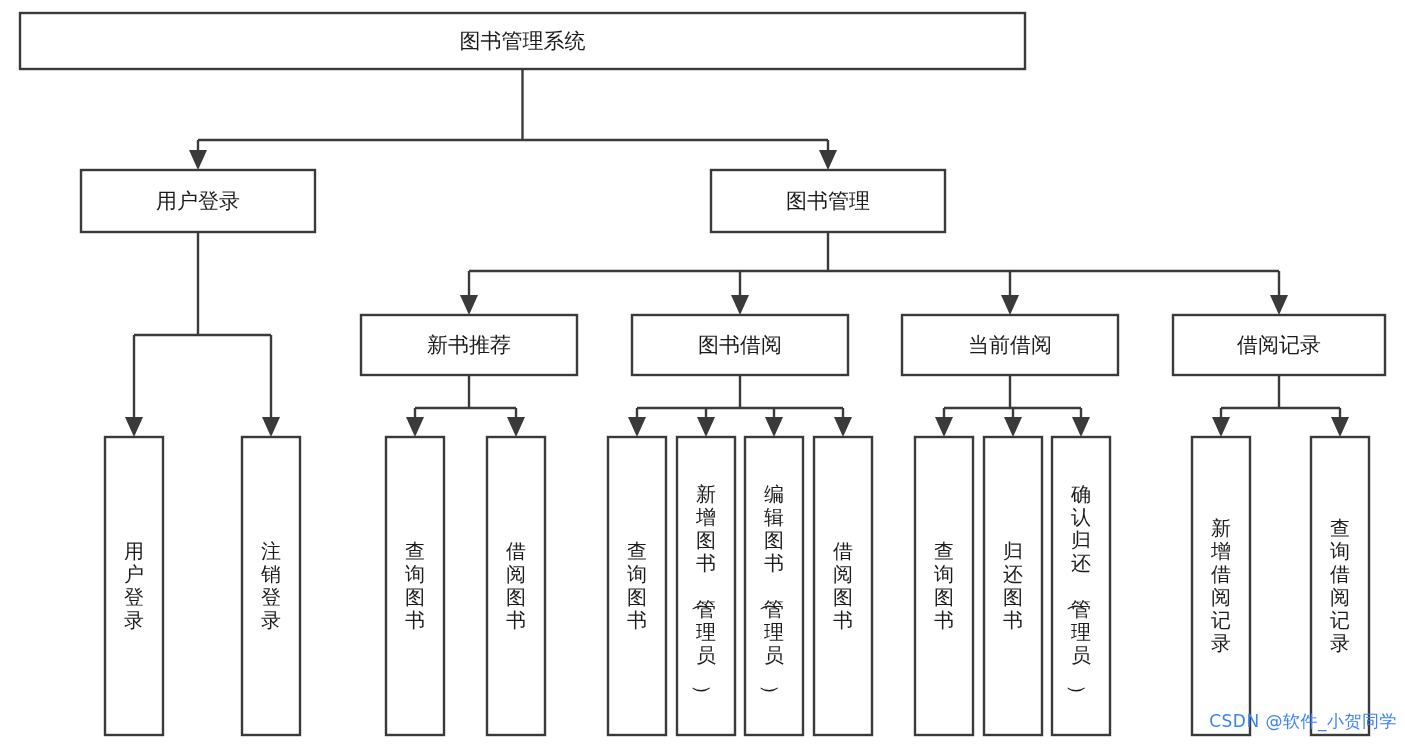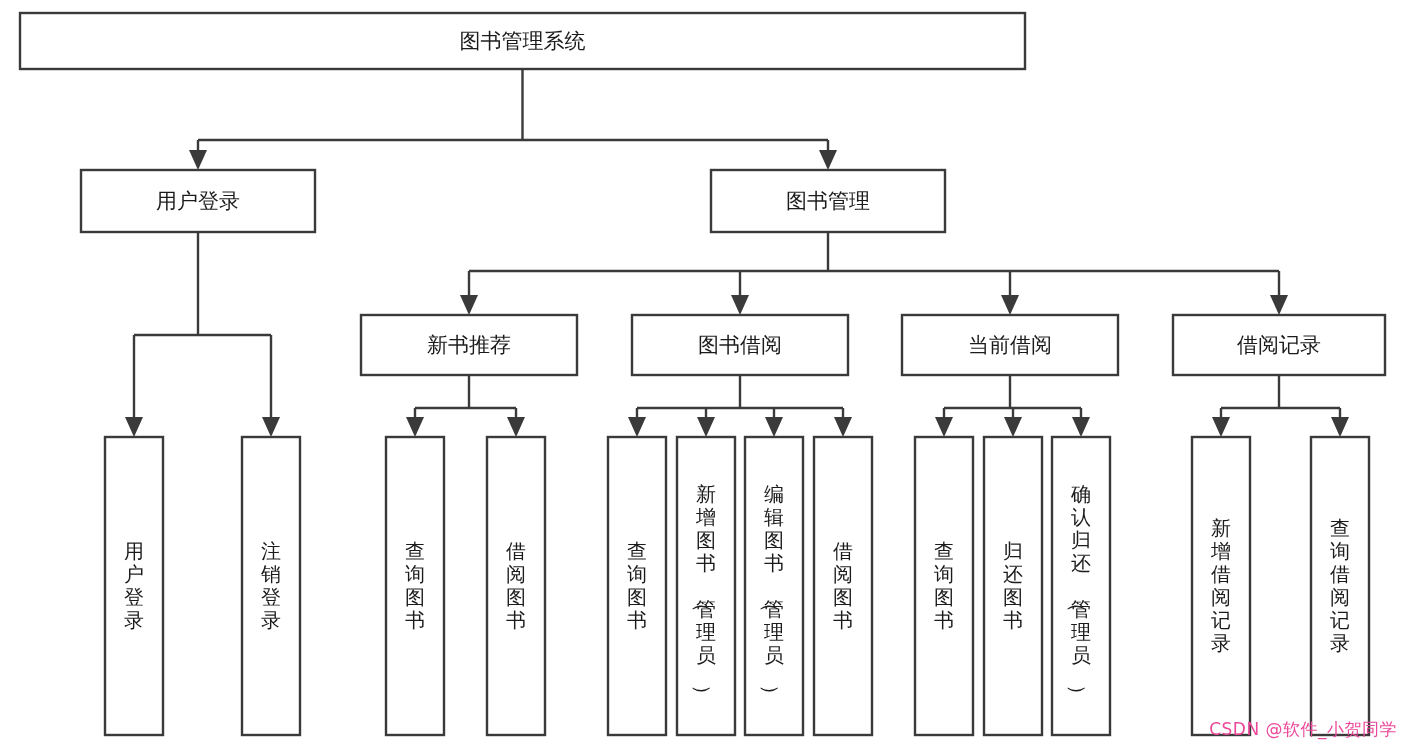--- a/index.html
+++ b/index.html
@@ -49,24 +49,24 @@
   }
   .leaf-label {
     font-family: "DejaVu Sans", "Liberation Sans", sans-serif;
     fill: #1b1b1b;
     font-size: 20px;
     text-anchor: middle;
   }
   .watermark {
     position: absolute;
     right: 8px;
-    bottom: 6px;
+    bottom: 14px;
     font-family: "DejaVu Sans", "Liberation Sans", sans-serif;
     font-size: 17px;
-    color: #ec4899;
+    color: #3b82f6;
     white-space: nowrap;
     letter-spacing: 0.5px;
     user-select: none;
     margin-top: 12px;
   }
 </style>
 </head>
 <body>
 
 <div id="diagram-root">

